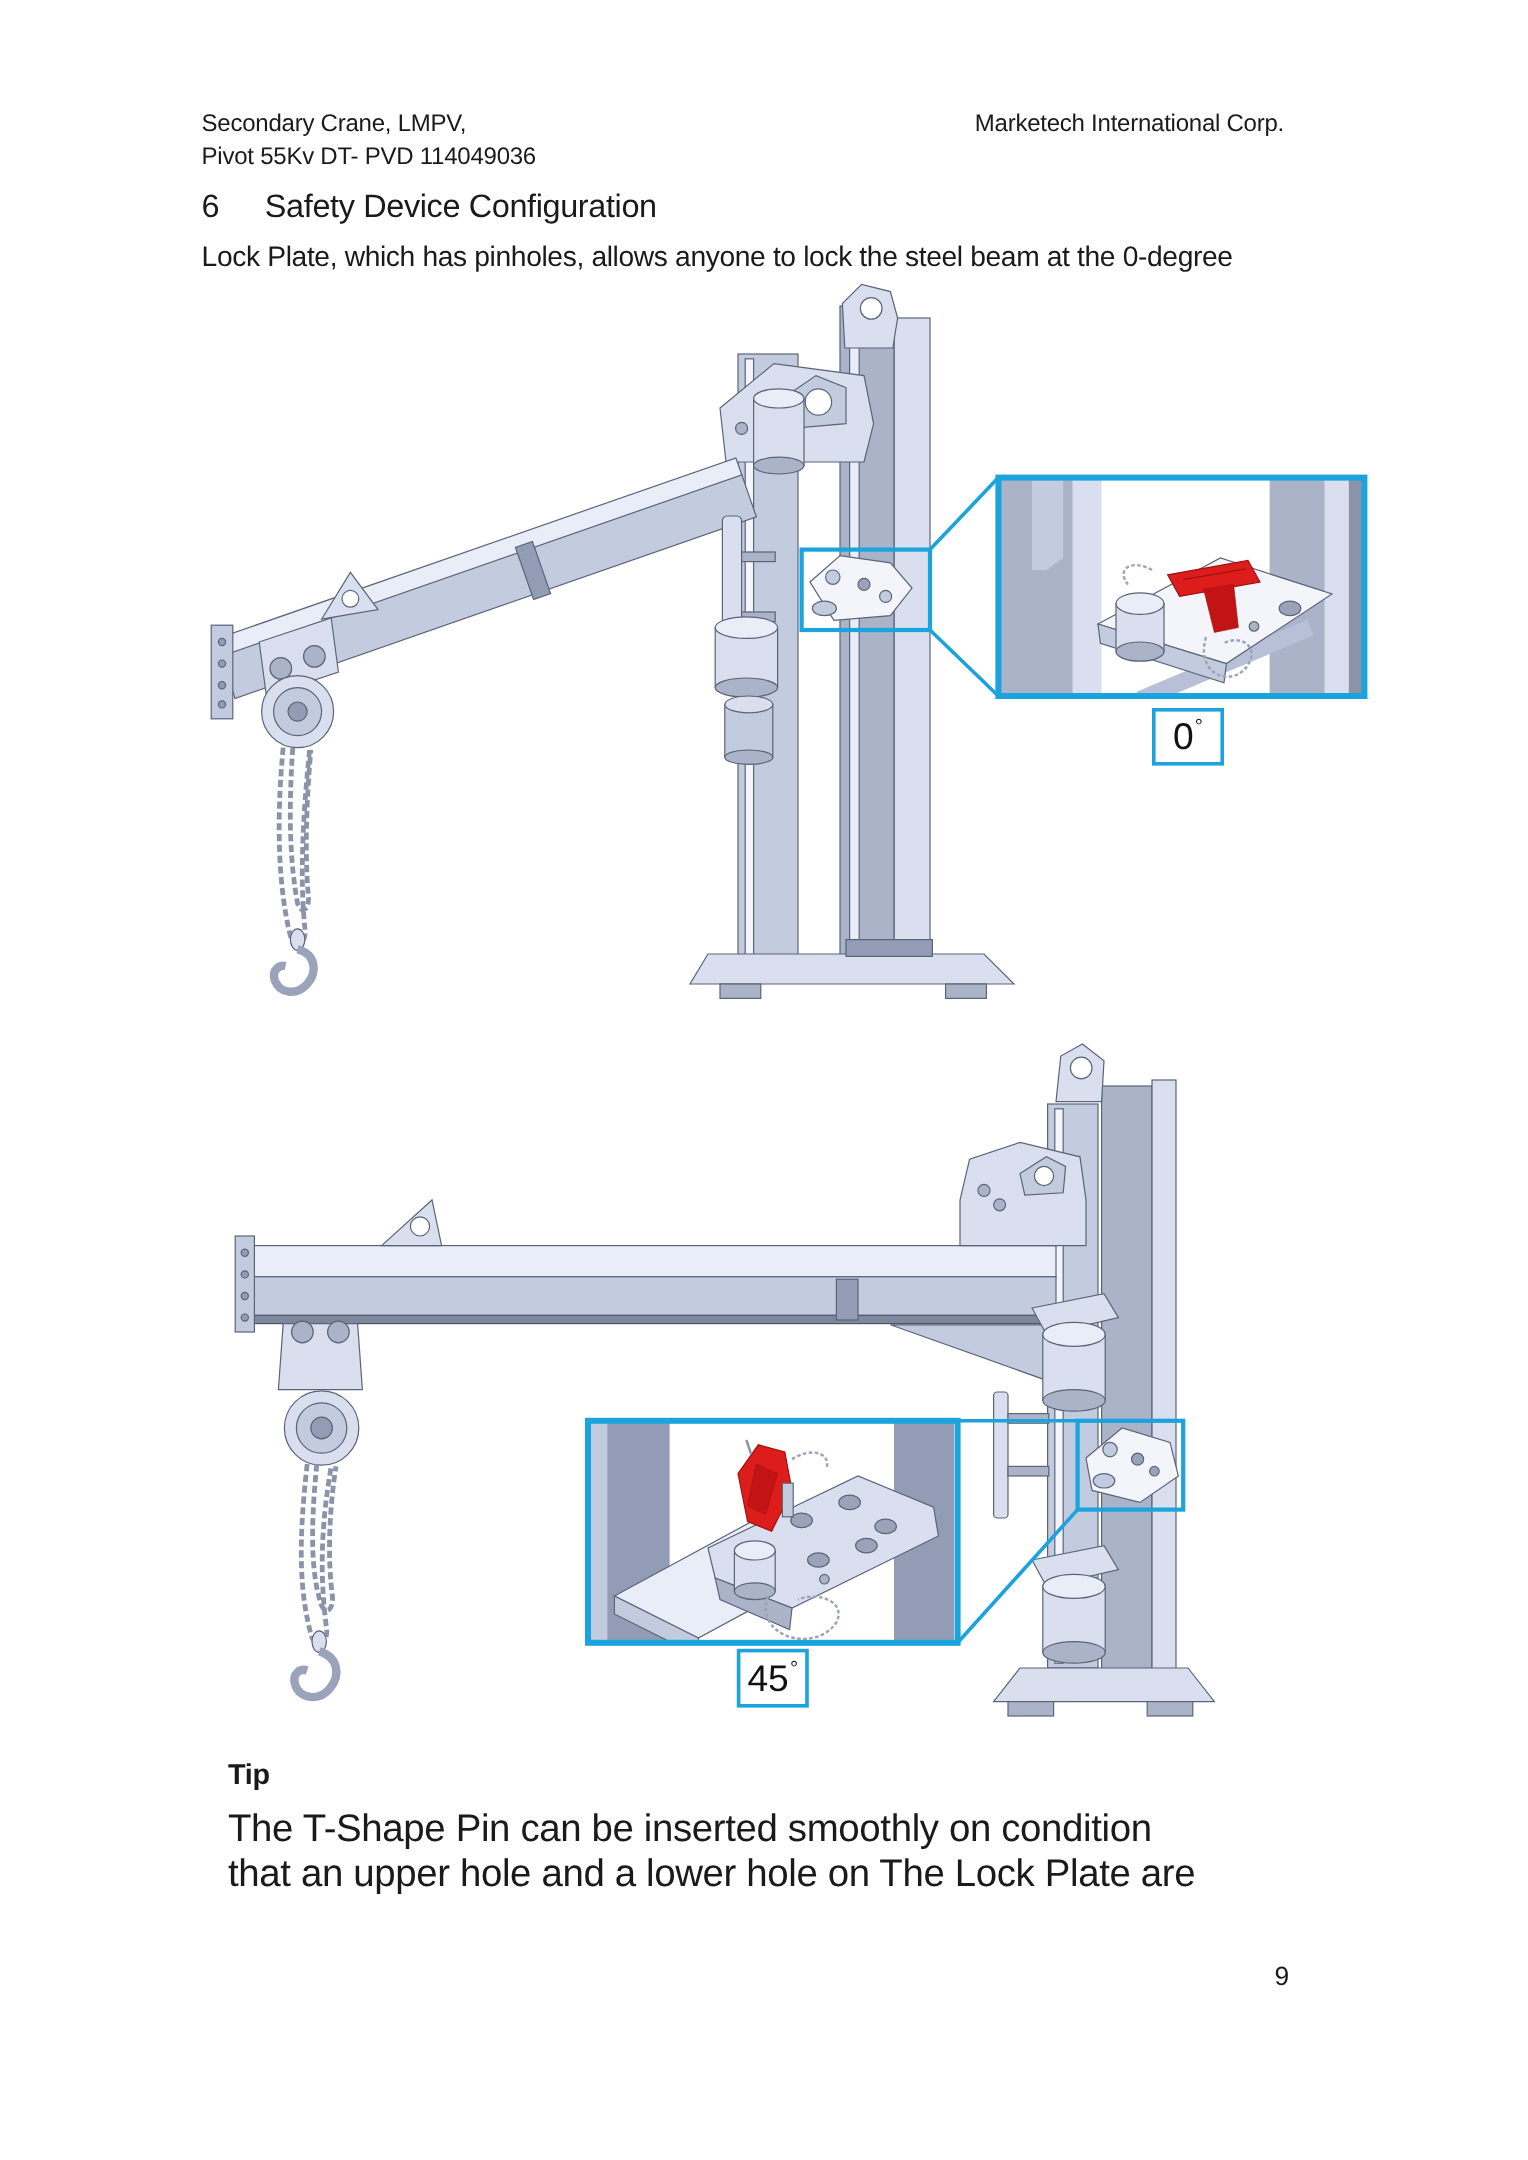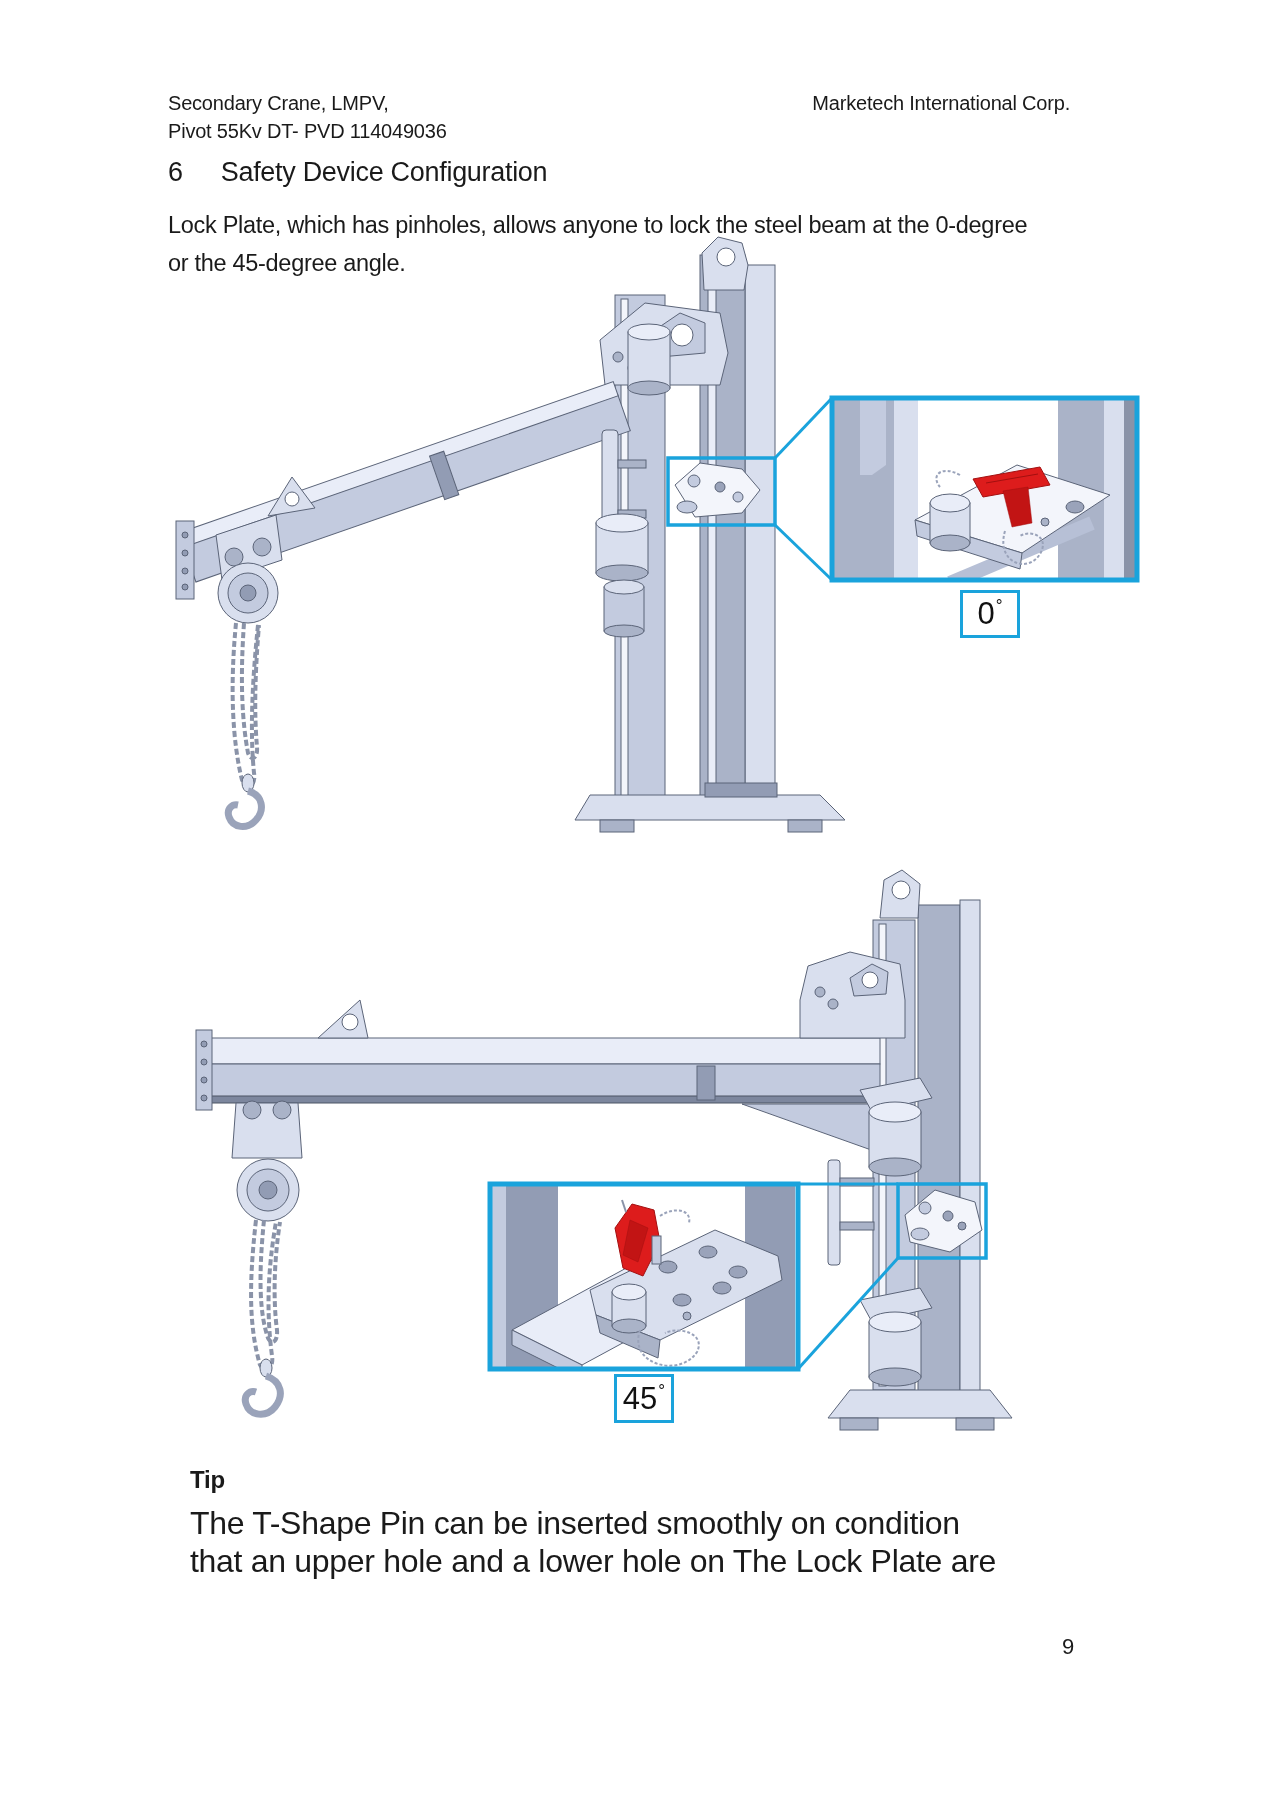--- a/index.html
+++ b/index.html
@@ -38,23 +38,22 @@
 <body>
 
 <div class="abs hdr" style="left:168px;top:92px;">Secondary Crane, LMPV,</div>
 <div class="abs hdr" style="left:168px;top:120px;">Pivot 55Kv DT- PVD 114049036</div>
 <div class="abs hdr" style="right:203px;top:92px;">Marketech International Corp.</div>
 
 <div class="abs section-h" style="left:168px;top:157px;">
   <span>6</span><span style="display:inline-block;width:38px;"></span><span>Safety Device Configuration</span>
 </div>
 
-<div class="abs body-txt" style="left:168px;top:196px;margin-top:11px;">
+<div class="abs body-txt" style="left:168px;top:196px;">
   <div>Lock Plate, which has pinholes, allows anyone to lock the steel beam at the 0-degree</div>
-  <div>or the 45-degree angle.</div>
 </div>
 
 <svg class="abs" style="left:160px;top:235px;" width="1000" height="615" viewBox="0 0 1000 615">
 
   <g>
     <rect class="s2" x="585" y="30" width="30" height="545"></rect>
     <rect class="s4" x="540" y="20" width="45" height="555"></rect>
     <rect class="s1" x="548" y="24" width="8" height="547" stroke="none"></rect>
     <rect class="s3" x="455" y="60" width="50" height="512"></rect>
     <rect class="s0" x="461" y="64" width="7" height="504" stroke="none"></rect>

